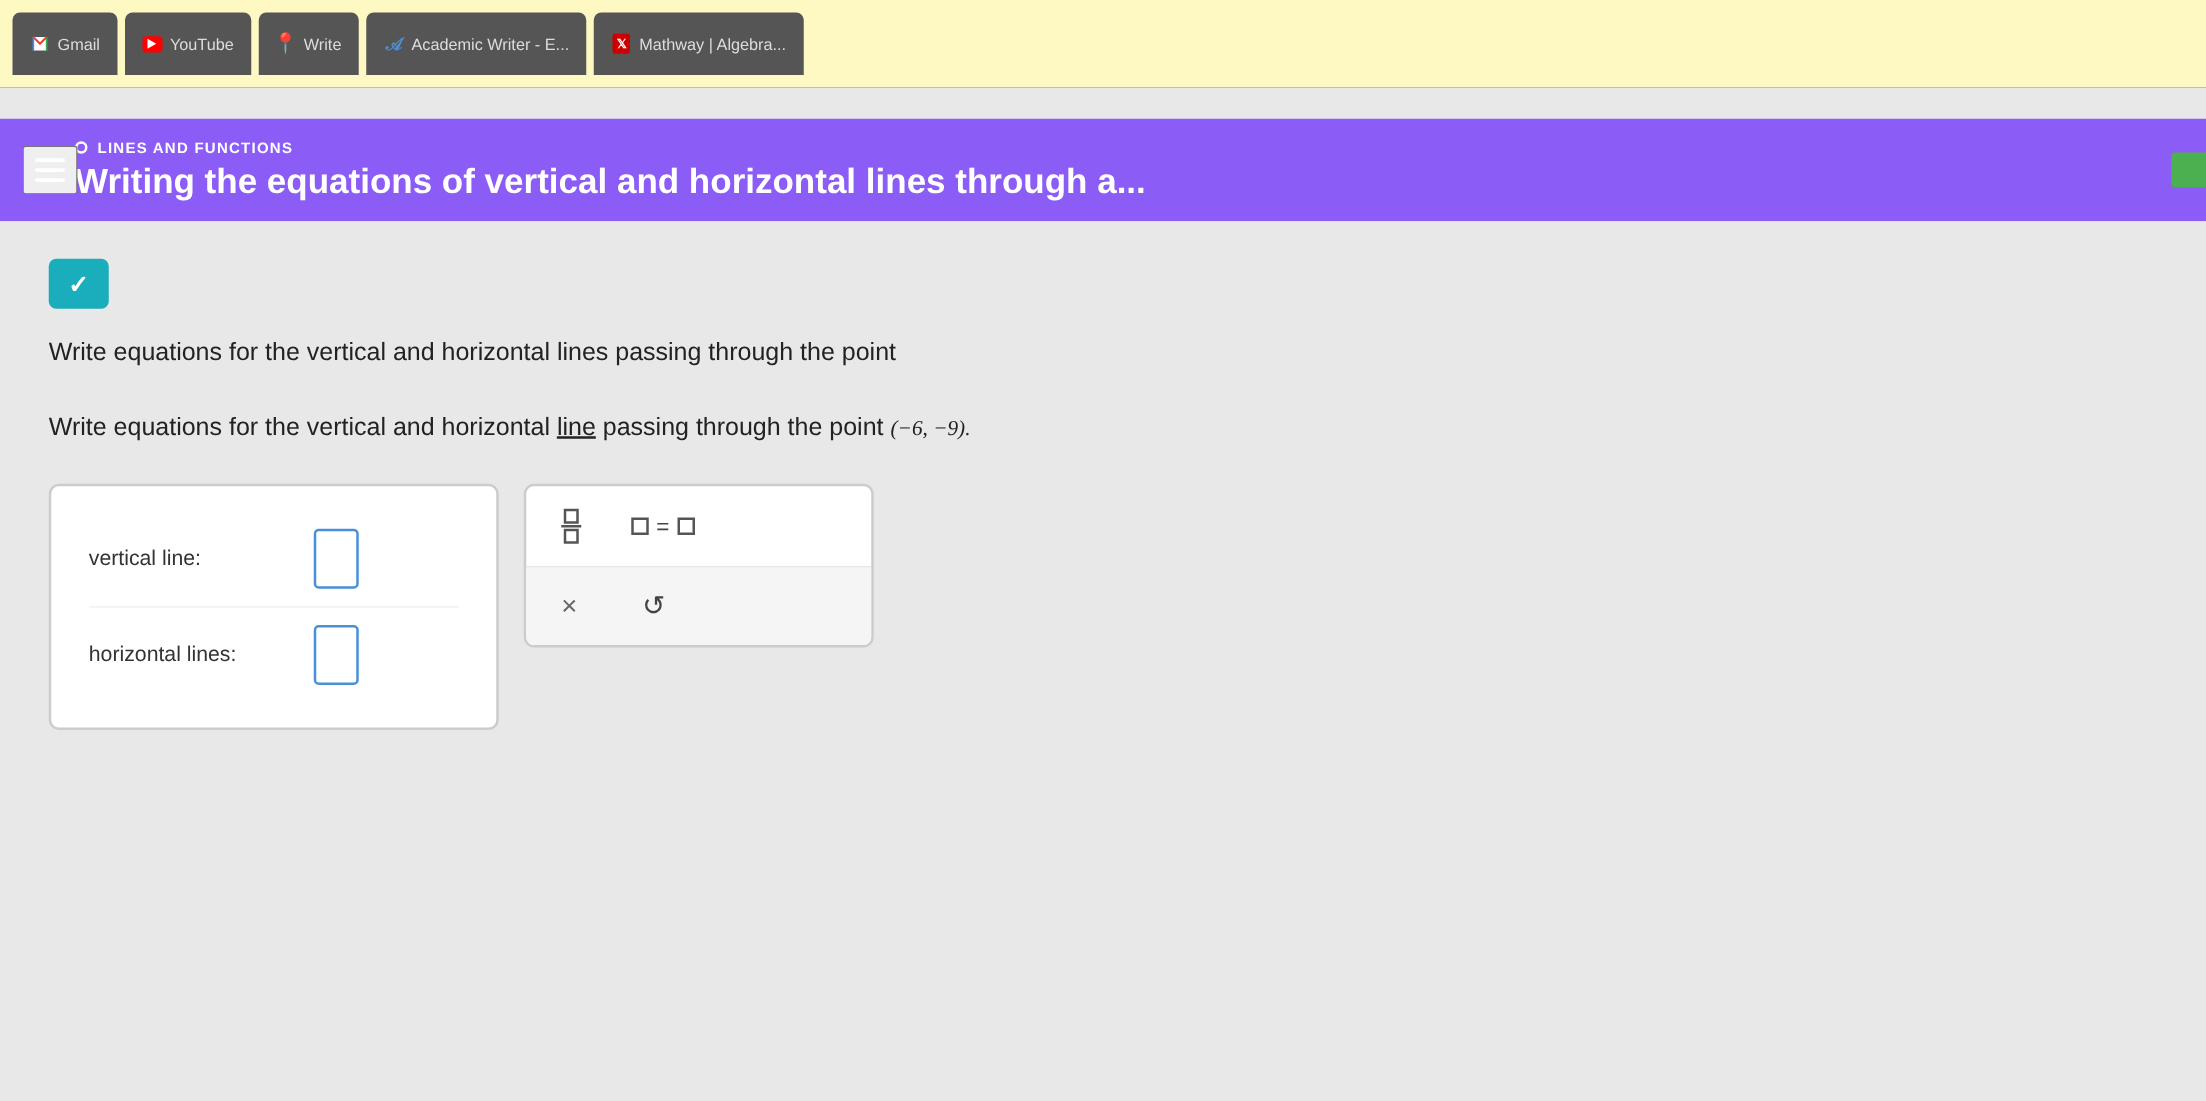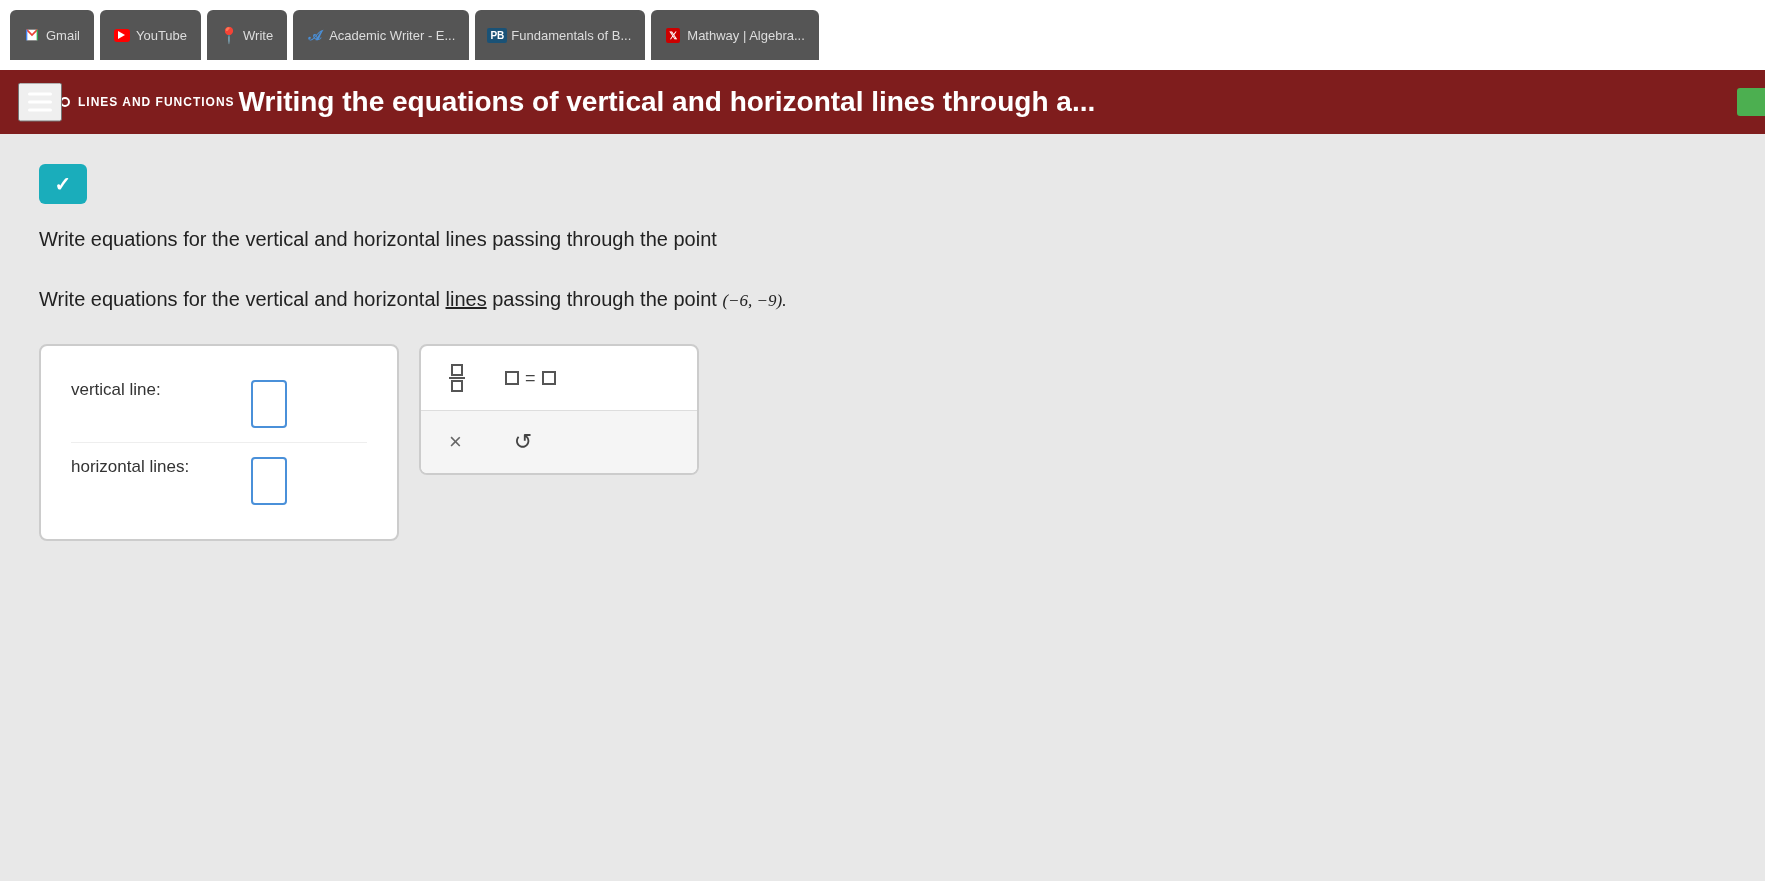--- a/index.html
+++ b/index.html
@@ -9,21 +9,21 @@
       height: 881px;
       background: #2a2a2a;
       font-family: Arial, sans-serif;
       overflow: hidden;
       display: flex;
       flex-direction: column;
     }
 
     
     .browser-chrome {
-      background: #ffffff;
+      background: #fef9c3;
       height: 70px;
       display: flex;
       align-items: center;
       padding: 0 10px;
       gap: 6px;
       flex-shrink: 0;
     }
 
     .tab-bar {
       display: flex;
@@ -100,26 +100,27 @@
     
     .main-content {
       flex: 1;
       display: flex;
       flex-direction: column;
       background: #e8e8e8;
     }
 
     
     .header-bar {
-      background: #7f1d1d;
+      background: #8b5cf6;
       padding: 16px 20px 16px 60px;
       display: flex;
-      flex-direction: row;
+      flex-direction: column;
       gap: 4px;
       position: relative;
+      margin-top: 25px;
     }
 
     .hamburger-btn {
       position: absolute;
       left: 18px;
       top: 50%;
       transform: translateY(-50%);
       display: flex;
       flex-direction: column;
       gap: 5px;
@@ -224,20 +225,21 @@
     .answer-box {
       background: white;
       border: 2px solid #ccc;
       border-radius: 8px;
       padding: 20px 30px;
       min-width: 360px;
     }
 
     .answer-row {
       display: flex;
+      align-items: center;
       gap: 20px;
       padding: 14px 0;
     }
 
     .answer-row:first-child {
       border-bottom: 1px solid #eee;
     }
 
     .answer-label {
       font-size: 17px;
@@ -376,26 +378,20 @@
     <div class="tab-item">
       <span class="tab-icon maps-icon">📍</span>
       <span>Write</span>
     </div>
 
     <div class="tab-item">
       <span class="tab-icon aw-icon" style="color:#4a90d9; font-weight:bold; font-size:14px;">𝒜</span>
       <span>Academic Writer - E...</span>
     </div>
 
-    <div class="tab-item">
-      <span class="tab-icon">
-        <span class="pb-icon">PB</span>
-      </span>
-      <span>Fundamentals of B...</span>
-    </div>
 
     <div class="tab-item">
       <span class="tab-icon">
         <span class="mw-icon">𝕏</span>
       </span>
       <span>Mathway | Algebra...</span>
     </div>
 
   </div>
 </div>
@@ -420,21 +416,21 @@
 
     <button class="chevron-btn" title="check"></button>
 
     <p class="question-text">
       <span>Write equations for the vertical and horizontal lines passing through the point</span>
       <span class="underline"> </span>
       
     </p>
 
     <p class="question-text">
-      Write equations for the vertical and horizontal <span class="underline">lines</span> passing through the point
+      Write equations for the vertical and horizontal <span class="underline">line</span> passing through the point
       <span class="math-expr">(−6, −9).</span>
     </p>
 
     <div class="answer-container">
 
       <div class="answer-box">
 
         <div class="answer-row">
           <span class="answer-label">vertical line:</span>
           <div class="answer-input-box"></div>

